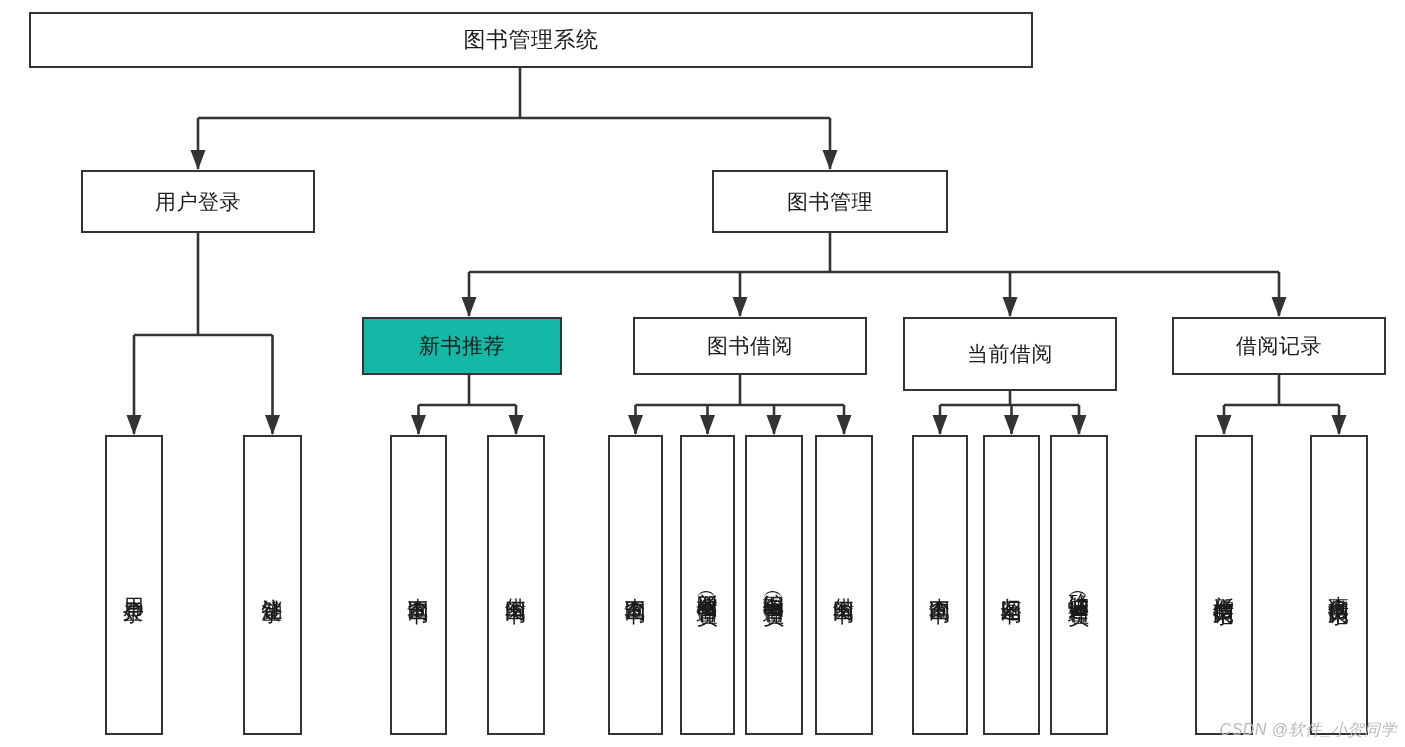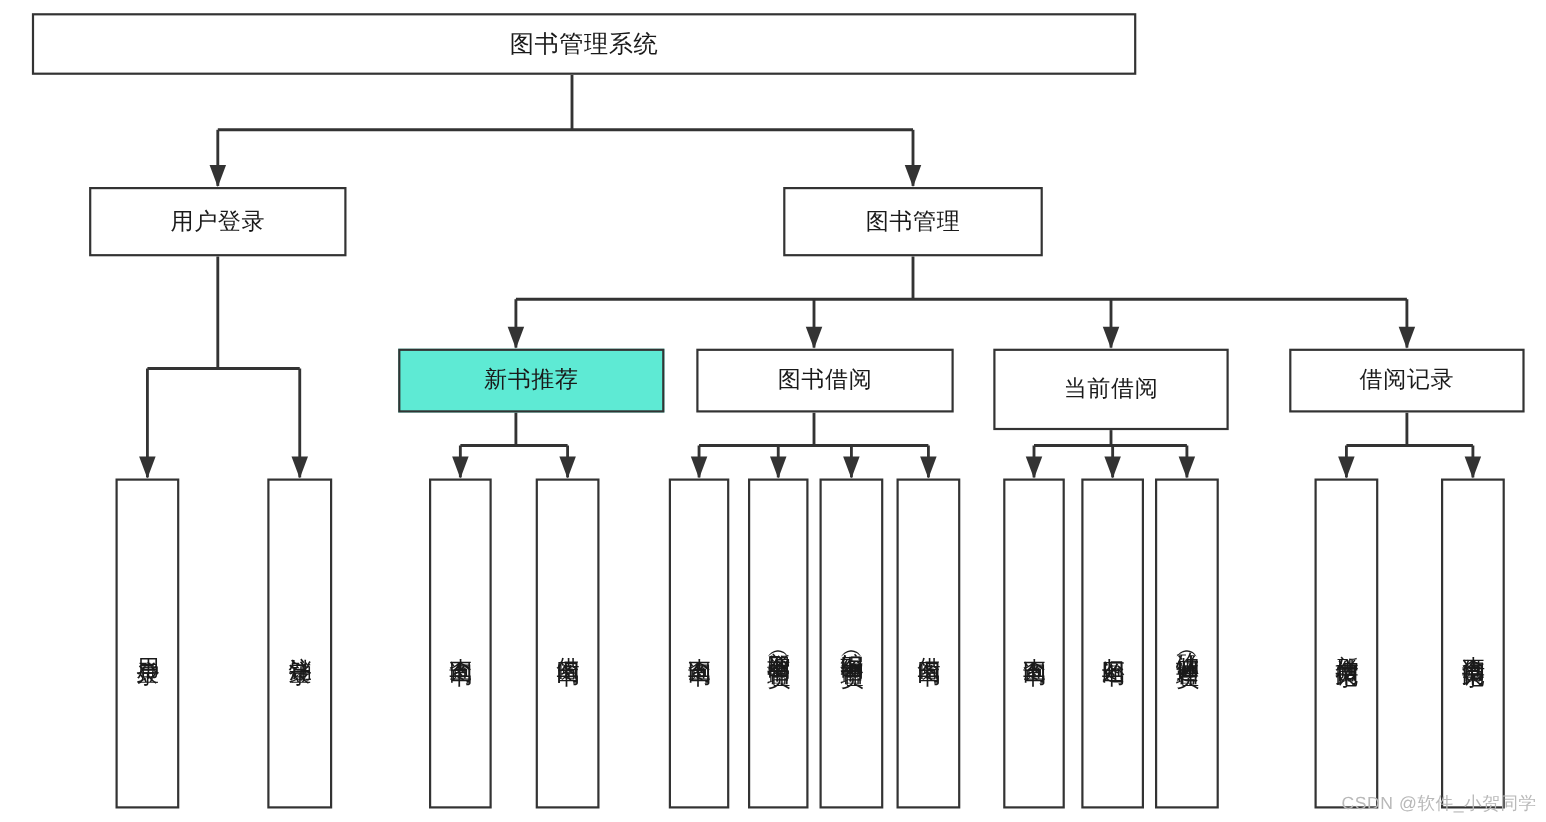--- a/index.html
+++ b/index.html
@@ -62,20 +62,21 @@
     font-size: 22px;
   }
   #watermark {
     position: absolute;
     right: 8px;
     bottom: 6px;
     font-size: 16px;
     color: #b9b9b9;
     letter-spacing: 0.5px;
     white-space: nowrap;
+    font-style: italic;
   }
 </style>
 </head>
 <body>
 
 <div id="diagram-canvas">
   <svg id="edge-layer" viewBox="0 0 1405 747" width="1405" height="747">
       <line x1="520" y1="68" x2="520" y2="118" stroke="#333333" stroke-width="2.6"></line>
       <line x1="198" y1="118" x2="830" y2="118" stroke="#333333" stroke-width="2.6"></line>
       <line x1="198" y1="118" x2="198" y2="169" stroke="#333333" stroke-width="2.6"></line>
@@ -132,21 +133,21 @@
   <div id="node-layer">
       <div class="node horizontal root" style="left: 18px; top: 12px; width: 1004px; height: 56px; border-color: rgb(51, 51, 51); background: rgb(255, 255, 255); margin-left: 11px;">
         <span class="node-label" style="color: rgb(26, 26, 26);">图书管理系统</span>
       </div>
       <div class="node horizontal" style="left: 81px; top: 170px; width: 234px; height: 63px; border-color: rgb(51, 51, 51); background: rgb(255, 255, 255);">
         <span class="node-label" style="color: rgb(26, 26, 26);">用户登录</span>
       </div>
       <div class="node horizontal" style="left: 712px; top: 170px; width: 236px; height: 63px; border-color: rgb(51, 51, 51); background: rgb(255, 255, 255); justify-content: center;">
         <span class="node-label" style="color: rgb(26, 26, 26);">图书管理</span>
       </div>
-      <div class="node horizontal" style="left: 362px; top: 317px; width: 242px; height: 58px; border-color: rgb(51, 51, 51); background: #5eead4;">
+      <div class="node horizontal" style="left: 362px; top: 317px; width: 200px; height: 58px; border-color: rgb(51, 51, 51); background: #14b8a6;">
         <span class="node-label" style="color: rgb(26, 26, 26);">新书推荐</span>
       </div>
       <div class="node horizontal" style="left: 633px; top: 317px; width: 234px; height: 58px; border-color: rgb(51, 51, 51); background: rgb(255, 255, 255);">
         <span class="node-label" style="color: rgb(26, 26, 26);">图书借阅</span>
       </div>
       <div class="node horizontal" style="left: 903px; top: 317px; width: 214px; height: 74px; border-color: rgb(51, 51, 51); background: rgb(255, 255, 255);">
         <span class="node-label" style="color: rgb(26, 26, 26);">当前借阅</span>
       </div>
       <div class="node horizontal" style="left: 1172px; top: 317px; width: 214px; height: 58px; border-color: rgb(51, 51, 51); background: rgb(255, 255, 255);">
         <span class="node-label" style="color: rgb(26, 26, 26);">借阅记录</span>

